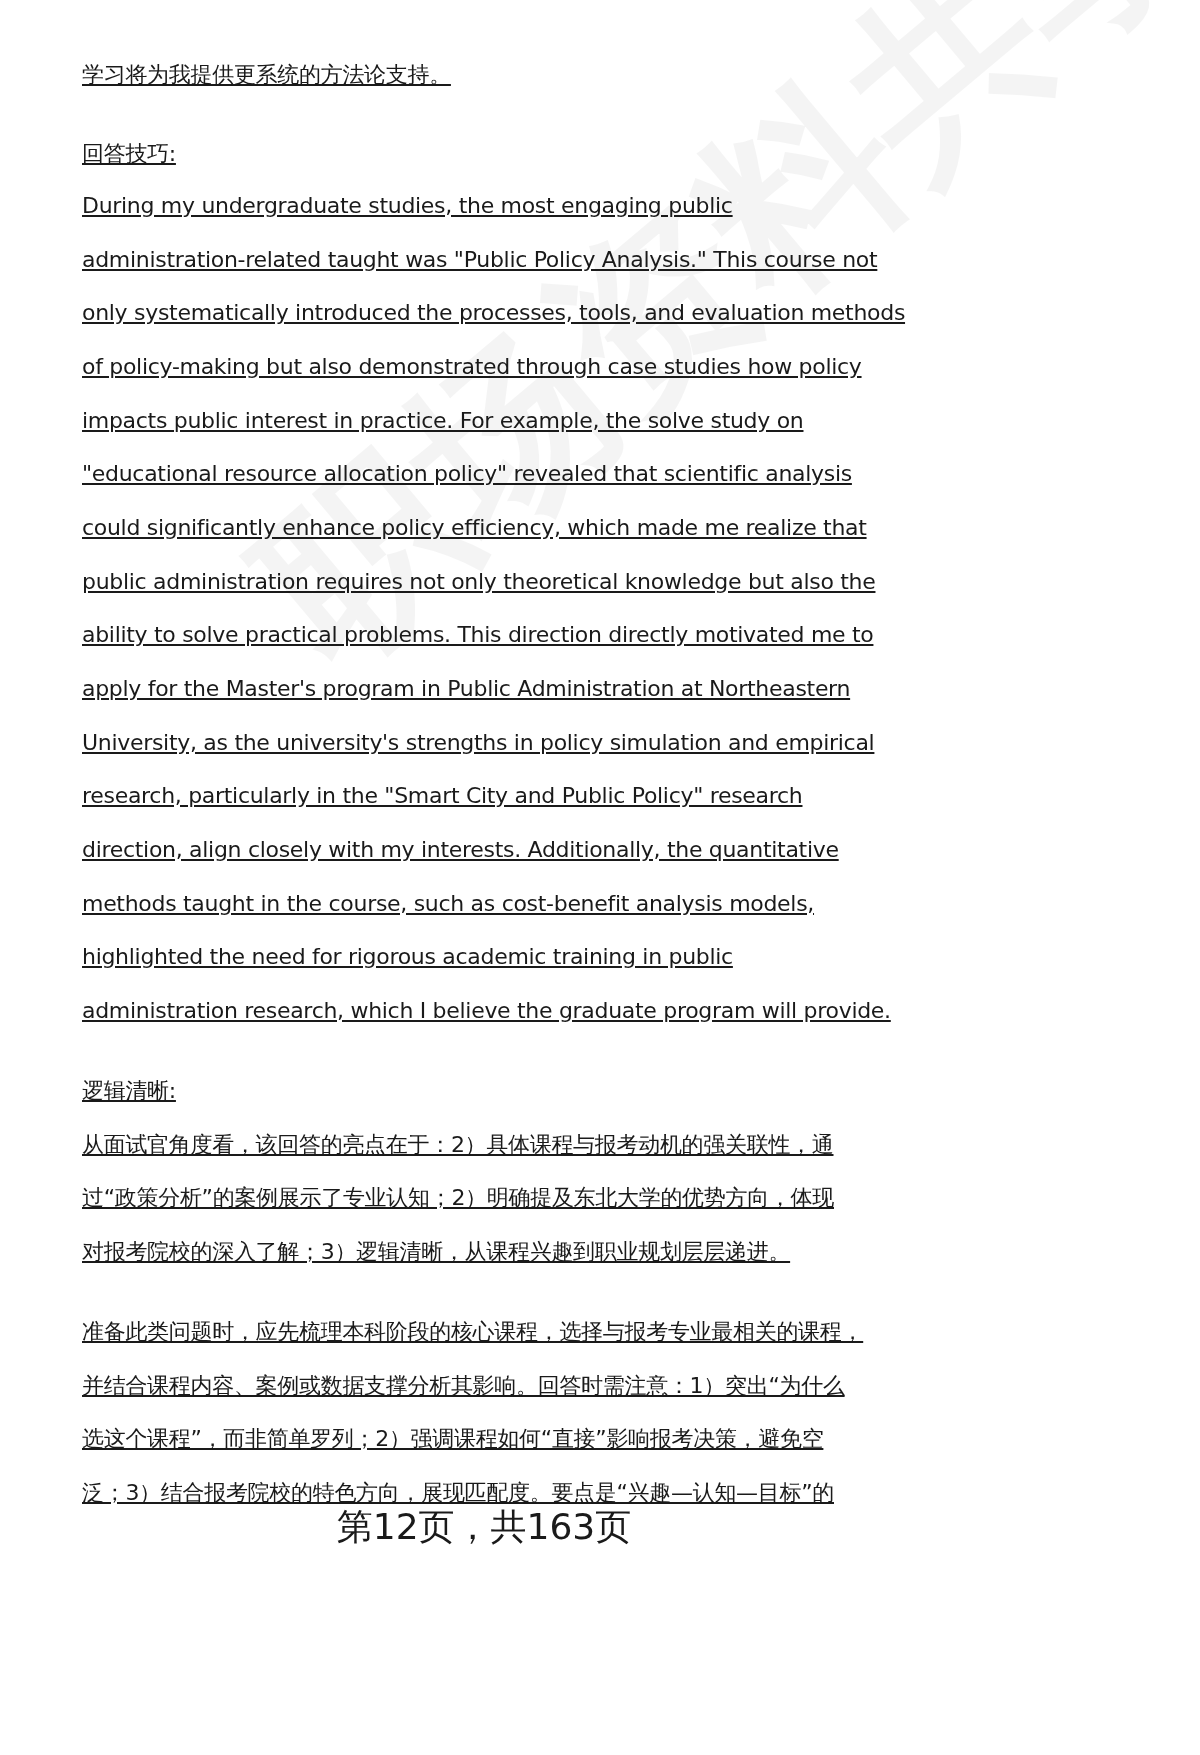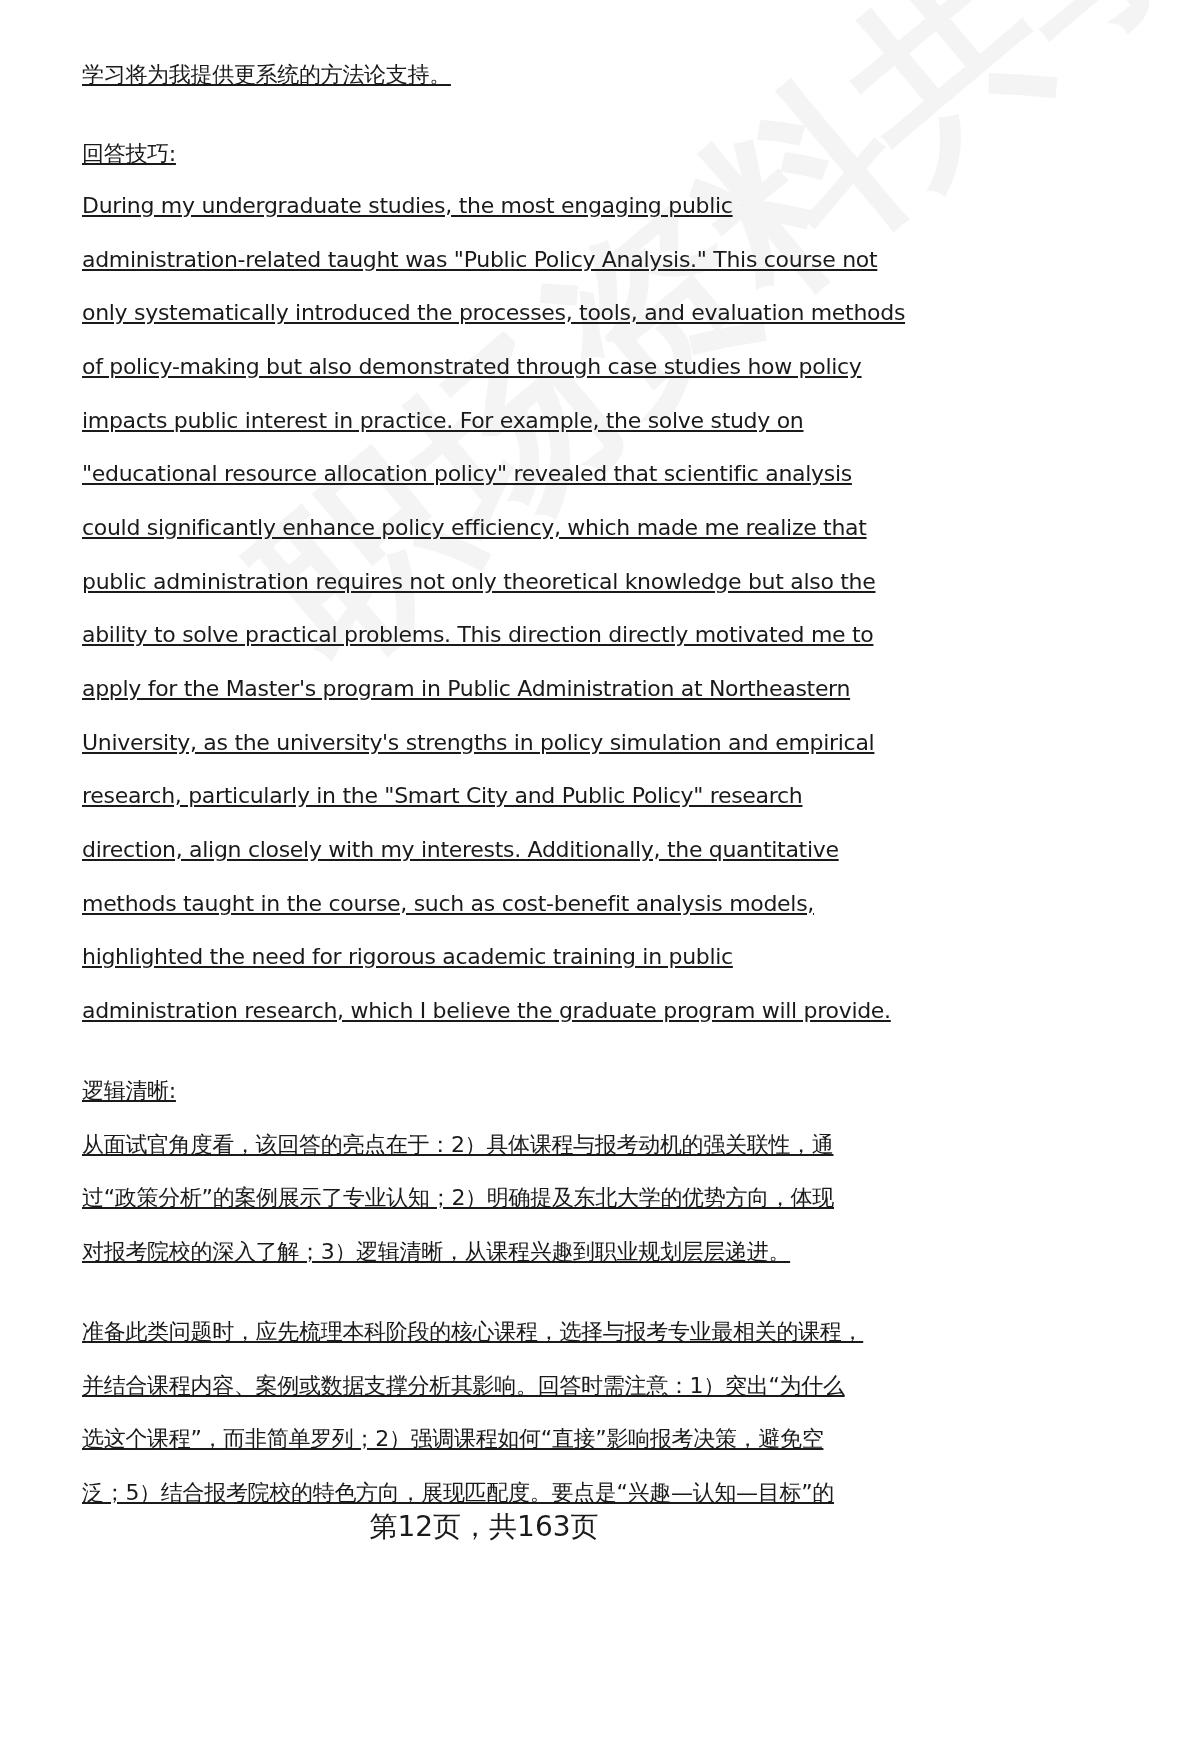--- a/index.html
+++ b/index.html
@@ -1,20 +1,20 @@
 <!DOCTYPE html>
 <html><head>
 <meta charset="utf-8">
 <style>
   html, body { margin: 0; padding: 0; background: #ffffff; }
   body { width: 1200px; height: 1755px; position: relative; overflow: hidden;
          font-family: "DejaVu Sans", "Liberation Sans", sans-serif; color: #1a1a1a; }
   .page { position: absolute; left: 0; top: 0; width: 1200px; height: 1755px; }
   .line { position: absolute; left: 82px; font-size: 22px; line-height: 40px; white-space: nowrap; letter-spacing: -0.3px; text-decoration: underline; }
-  .footer { position: absolute; left: 0; width: 968px; text-align: center; top: 1698px; font-size: 28px; line-height: 40px; }
+  .footer { position: absolute; left: 0; width: 968px; text-align: center; top: 1698px; font-size: 36px; line-height: 40px; }
   .watermark { position: absolute; left: 210px; top: 520px; font-size: 190px; color: rgba(0,0,0,0.045);
                transform: rotate(-40deg); transform-origin: left top; white-space: nowrap; pointer-events: none;
                font-weight: bold; }
 </style>
 </head>
 <body>
 
 <div class="page">
   <div class="watermark">职场资料共享</div>
 
@@ -46,17 +46,17 @@
   <div>
     <div class="line" style="top:1125px">从面试官角度看，该回答的亮点在于：2）具体课程与报考动机的强关联性，通</div>
     <div class="line" style="top:1178px">过“政策分析”的案例展示了专业认知；2）明确提及东北大学的优势方向，体现</div>
     <div class="line" style="top:1232px">对报考院校的深入了解；3）逻辑清晰，从课程兴趣到职业规划层层递进。</div>
   </div>
 
   <div>
     <div class="line" style="top:1312px">准备此类问题时，应先梳理本科阶段的核心课程，选择与报考专业最相关的课程，</div>
     <div class="line" style="top:1366px">并结合课程内容、案例或数据支撑分析其影响。回答时需注意：1）突出“为什么</div>
     <div class="line" style="top:1419px">选这个课程”，而非简单罗列；2）强调课程如何“直接”影响报考决策，避免空</div>
-    <div class="line" style="top:1473px">泛；5）结合报考院校的特色方向，展现匹配度。要点是“兴趣—认知—目标”的</div>
+    <div class="line" style="top:1473px">泛；3）结合报考院校的特色方向，展现匹配度。要点是“兴趣—认知—目标”的</div>
   </div>
 
   <div class="footer" style="top:1507px">第12页，共163页</div>
 </div>
 
 </body></html>

